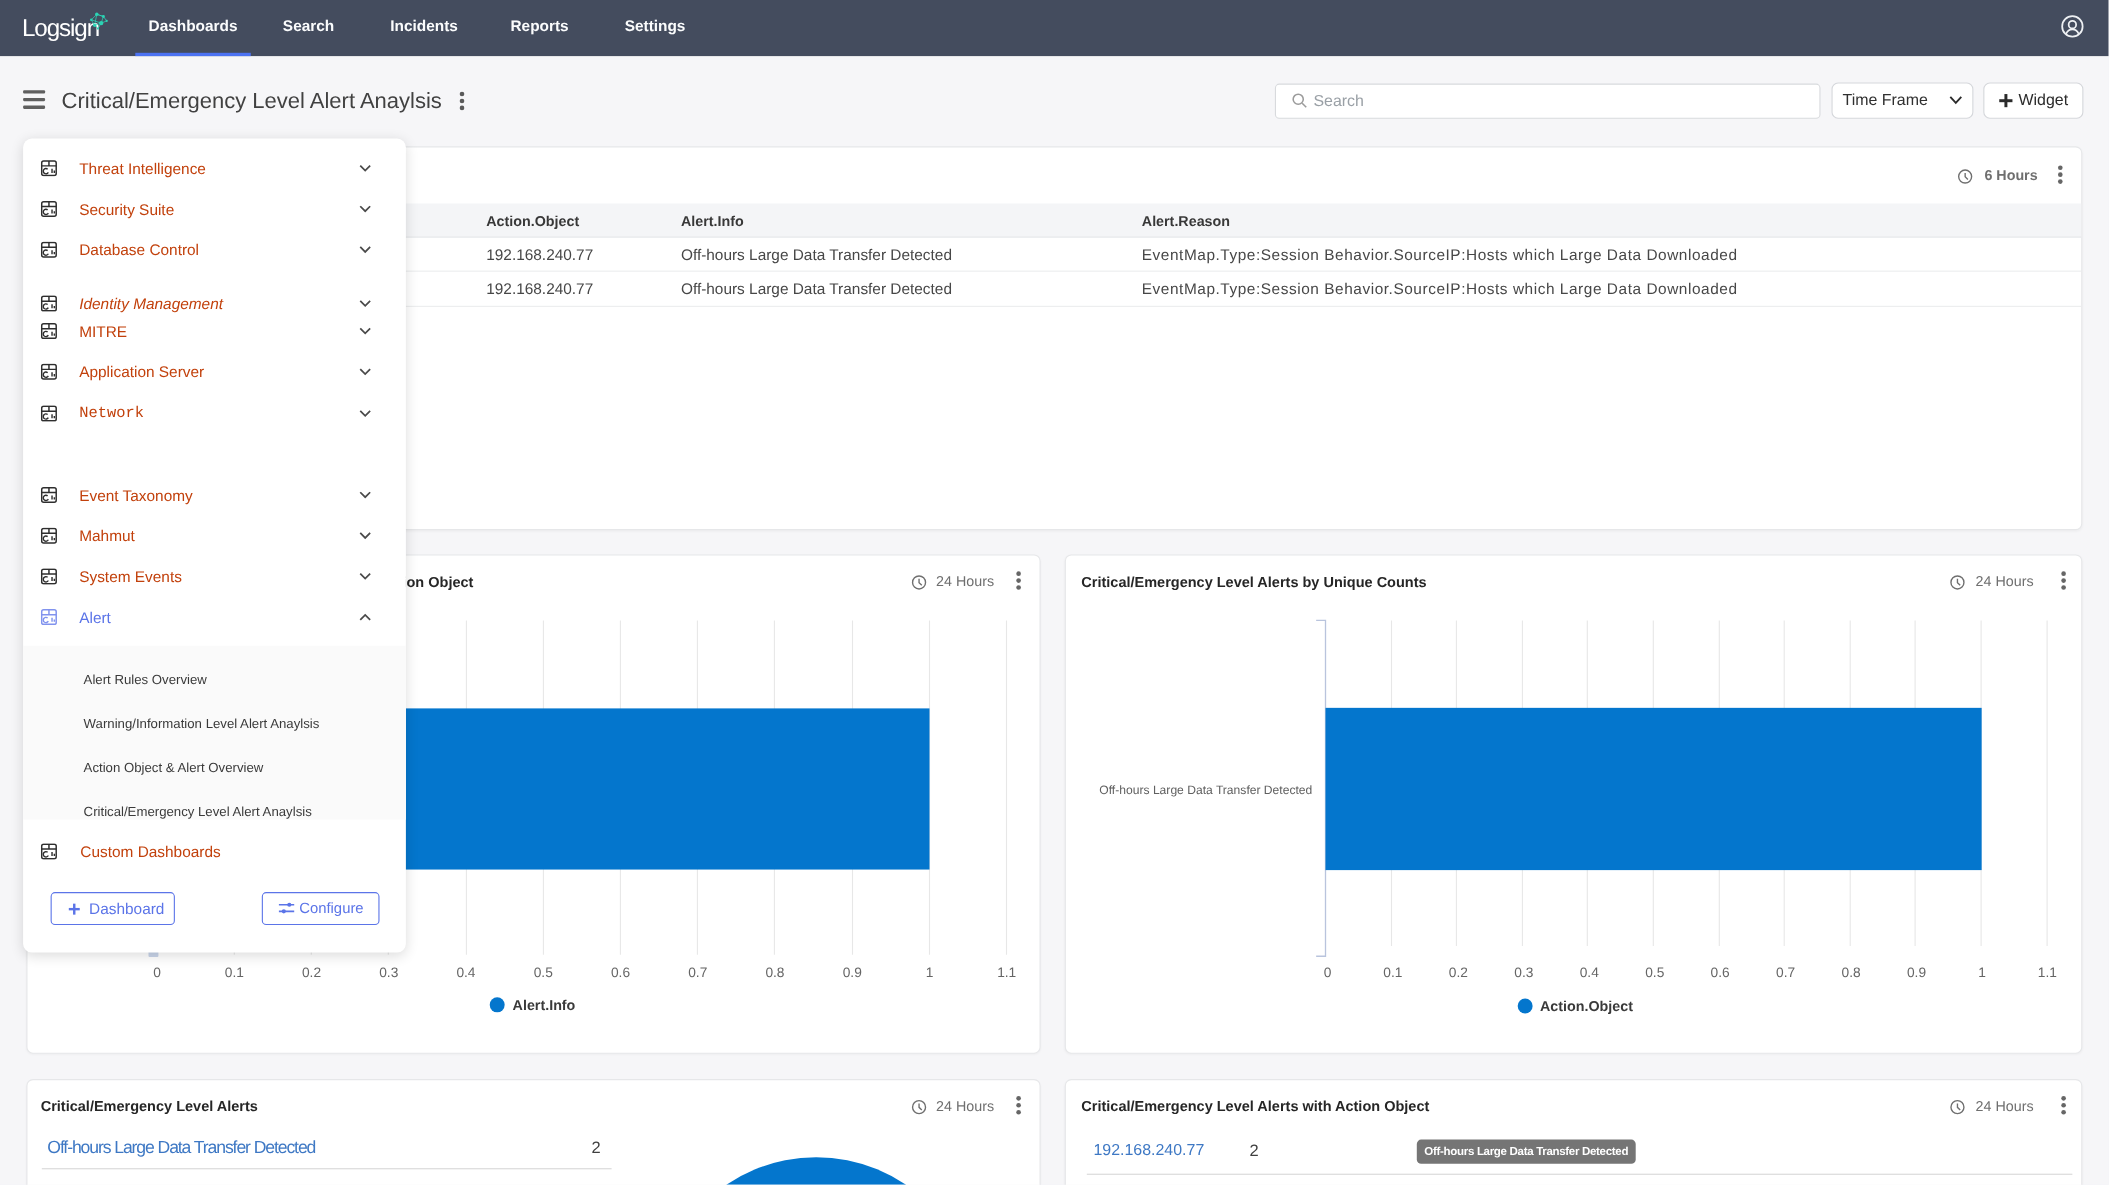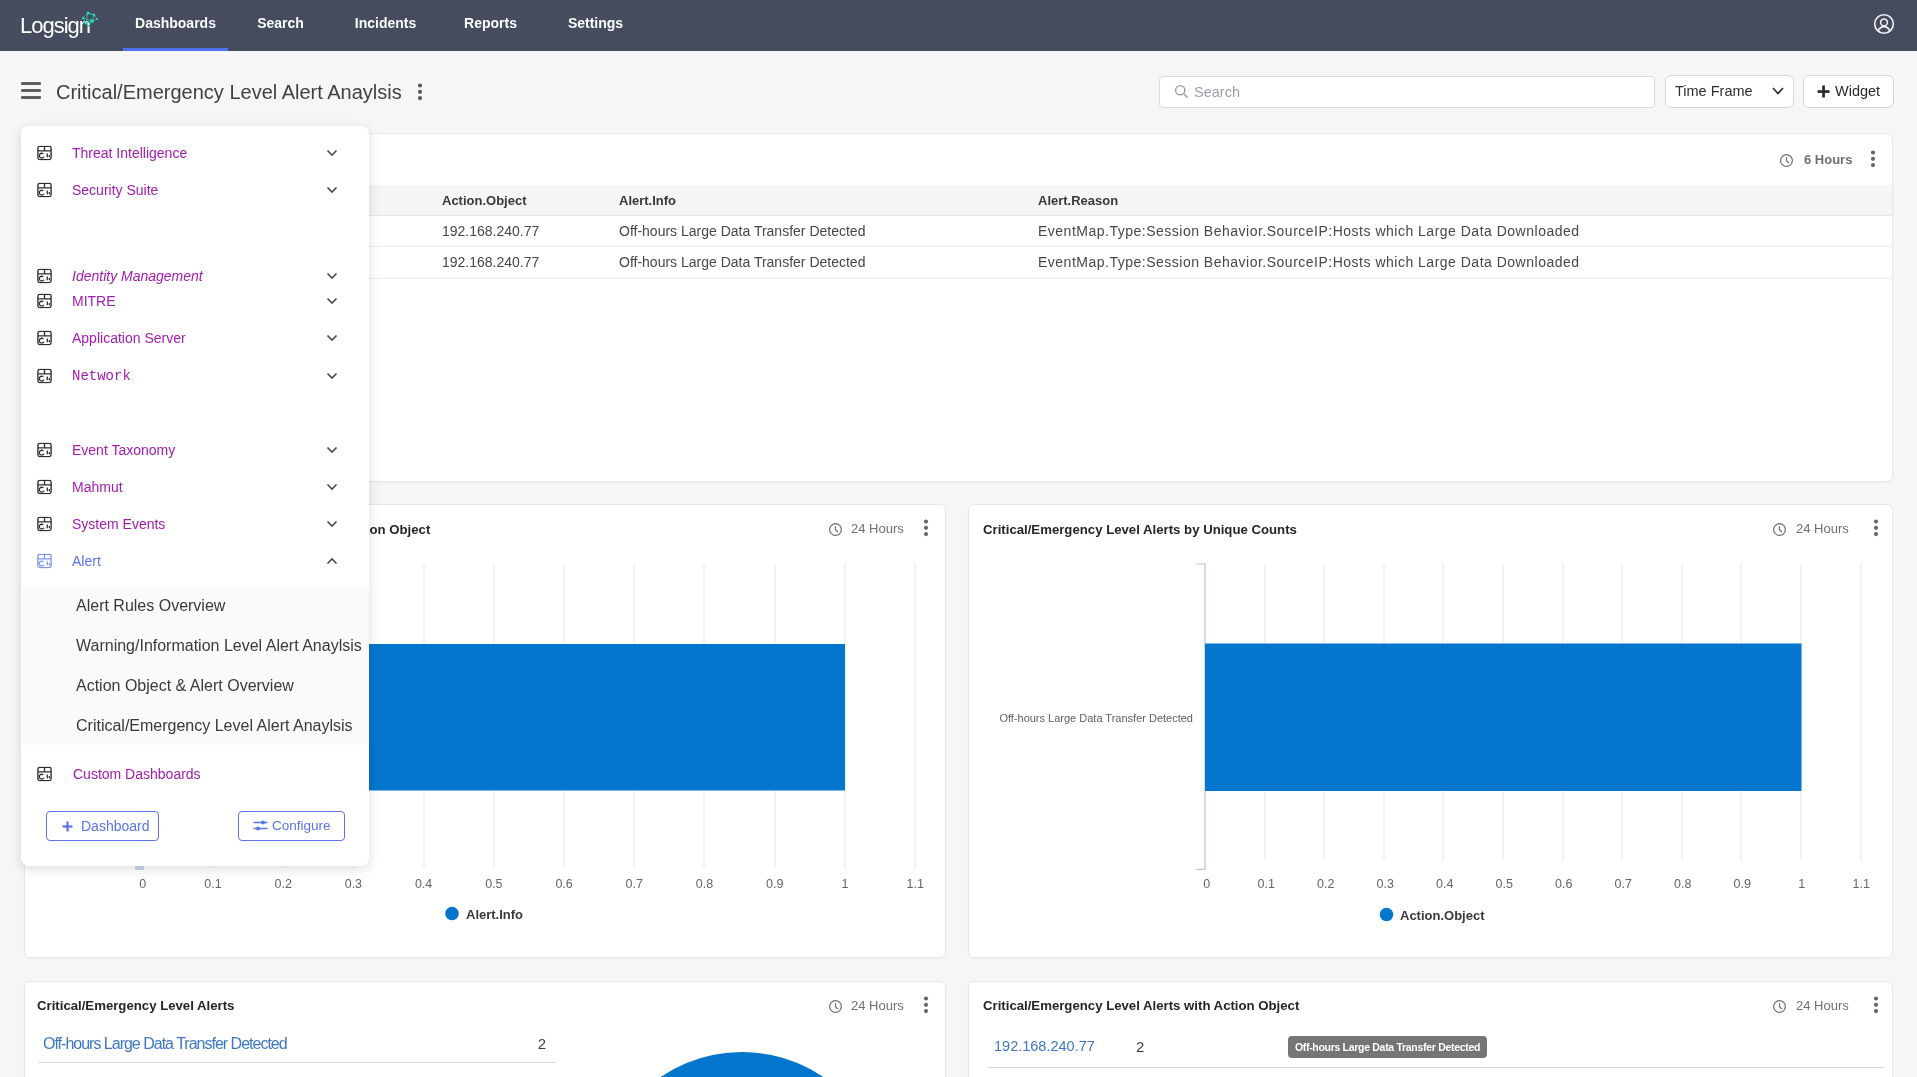--- a/index.html
+++ b/index.html
@@ -4,24 +4,24 @@
 <style>
 * { margin:0; padding:0; box-sizing:border-box; }
 html,body { width:1917px; height:1077px; overflow:hidden; }
 body { font-family:"Liberation Sans", sans-serif; background:#f6f6f8; position:relative; }
 .abs { position:absolute; }
 .card { position:absolute; background:#fff; border:1px solid #e6e7e9; border-radius:6px; box-shadow:0 1px 2px rgba(0,0,0,0.03); }
 .wtitle { position:absolute; font-weight:bold; font-size:13.2px; color:#262626; white-space:nowrap; line-height:16px; }
 .meta { position:absolute; font-size:13px; color:#6f6f6f; white-space:nowrap; }
 .navitem { position:absolute; top:0; height:51px; line-height:47px; text-align:center; color:#fbfcfd; font-size:14px; font-weight:bold; width:105px; }
 .menuitem { position:absolute; left:0; width:100%; height:37px; }
-.menuitem .mtxt { position:absolute; left:51px; top:50%; transform:translateY(-50%); font-size:14px; color:#a21caf; white-space:nowrap; }
+.menuitem .mtxt { position:absolute; left:51px; top:50%; transform:translateY(-50%); font-size:14px; color:#c2410c; white-space:nowrap; }
 .menuitem svg.micon { position:absolute; left:16px; top:50%; transform:translateY(-50%); }
 .menuitem svg.chev { position:absolute; left:305px; top:50%; transform:translateY(-50%); }
-.subitem { position:absolute; left:55px; font-size:16px; color:#3a3a3a; white-space:nowrap; transform:translateY(-50%); }
+.subitem { position:absolute; left:55px; font-size:12px; color:#3a3a3a; white-space:nowrap; transform:translateY(-50%);margin-top:12px; }
 .xlab { position:absolute; font-size:12.5px; color:#656565; transform:translateX(-50%); top:876.5px; }
 </style>
 </head>
 <body>
 
 <div class="abs" style="left:0;top:0;width:1917px;height:51px;background:#444c5e;"></div>
 <div class="abs" style="left:20px;top:13px;font-size:22px;color:#fff;letter-spacing:-1px;">Logsign</div>
 <svg class="abs" style="left:79px;top:10px;" width="20" height="19" viewBox="0 0 20 19">
   <g stroke="#2cd3b4" stroke-width="0.7" fill="none">
     <path d="M9 3 L4 8 L7 13 L13 11 L15 5 L9 3 L7 13 M4 8 L13 11 M9 3 L15 5 M15 5 L18 9 L13 11 M7 13 L10 16 L13 11"></path>
@@ -255,20 +255,34 @@
       <line x1="7.5" y1="0.9" x2="7.5" y2="5.3"></line>
       <path d="M6.3 8.3 A2.4 2.4 0 1 0 6.9 11.2" stroke-width="1.3"></path>
       <line x1="10.3" y1="8" x2="10.3" y2="11.7" stroke-width="1.3"></line>
       <line x1="12.4" y1="9.6" x2="12.4" y2="11.7" stroke-width="1.3"></line>
     </svg>
       <div class="mtxt">Security Suite</div>
       <svg class="chev" width="12" height="7" viewBox="0 0 12 7" fill="none" stroke="#4a4a4a" stroke-width="1.6">
         <path d="M1.5 1 L6 5.5 L10.5 1"></path>
       </svg>
     </div>
+  <div class="menuitem" style="top:82.3px;">
+      <svg class="micon" width="15" height="15" viewBox="0 0 15 15" fill="none" stroke="#2e2e2e" stroke-width="1.35">
+      <rect x="0.9" y="0.9" width="13.2" height="13.2" rx="1.8"></rect>
+      <line x1="0.9" y1="5.3" x2="14.1" y2="5.3"></line>
+      <line x1="7.5" y1="0.9" x2="7.5" y2="5.3"></line>
+      <path d="M6.3 8.3 A2.4 2.4 0 1 0 6.9 11.2" stroke-width="1.3"></path>
+      <line x1="10.3" y1="8" x2="10.3" y2="11.7" stroke-width="1.3"></line>
+      <line x1="12.4" y1="9.6" x2="12.4" y2="11.7" stroke-width="1.3"></line>
+    </svg>
+      <div class="mtxt">Database Control</div>
+      <svg class="chev" width="12" height="7" viewBox="0 0 12 7" fill="none" stroke="#4a4a4a" stroke-width="1.6">
+        <path d="M1.5 1 L6 5.5 L10.5 1"></path>
+      </svg>
+    </div>
   <div class="menuitem" style="top:131px;font-style:italic;">
       <svg class="micon" width="15" height="15" viewBox="0 0 15 15" fill="none" stroke="#2e2e2e" stroke-width="1.35">
       <rect x="0.9" y="0.9" width="13.2" height="13.2" rx="1.8"></rect>
       <line x1="0.9" y1="5.3" x2="14.1" y2="5.3"></line>
       <line x1="7.5" y1="0.9" x2="7.5" y2="5.3"></line>
       <path d="M6.3 8.3 A2.4 2.4 0 1 0 6.9 11.2" stroke-width="1.3"></path>
       <line x1="10.3" y1="8" x2="10.3" y2="11.7" stroke-width="1.3"></line>
       <line x1="12.4" y1="9.6" x2="12.4" y2="11.7" stroke-width="1.3"></line>
     </svg>
       <div class="mtxt">Identity Management</div>

